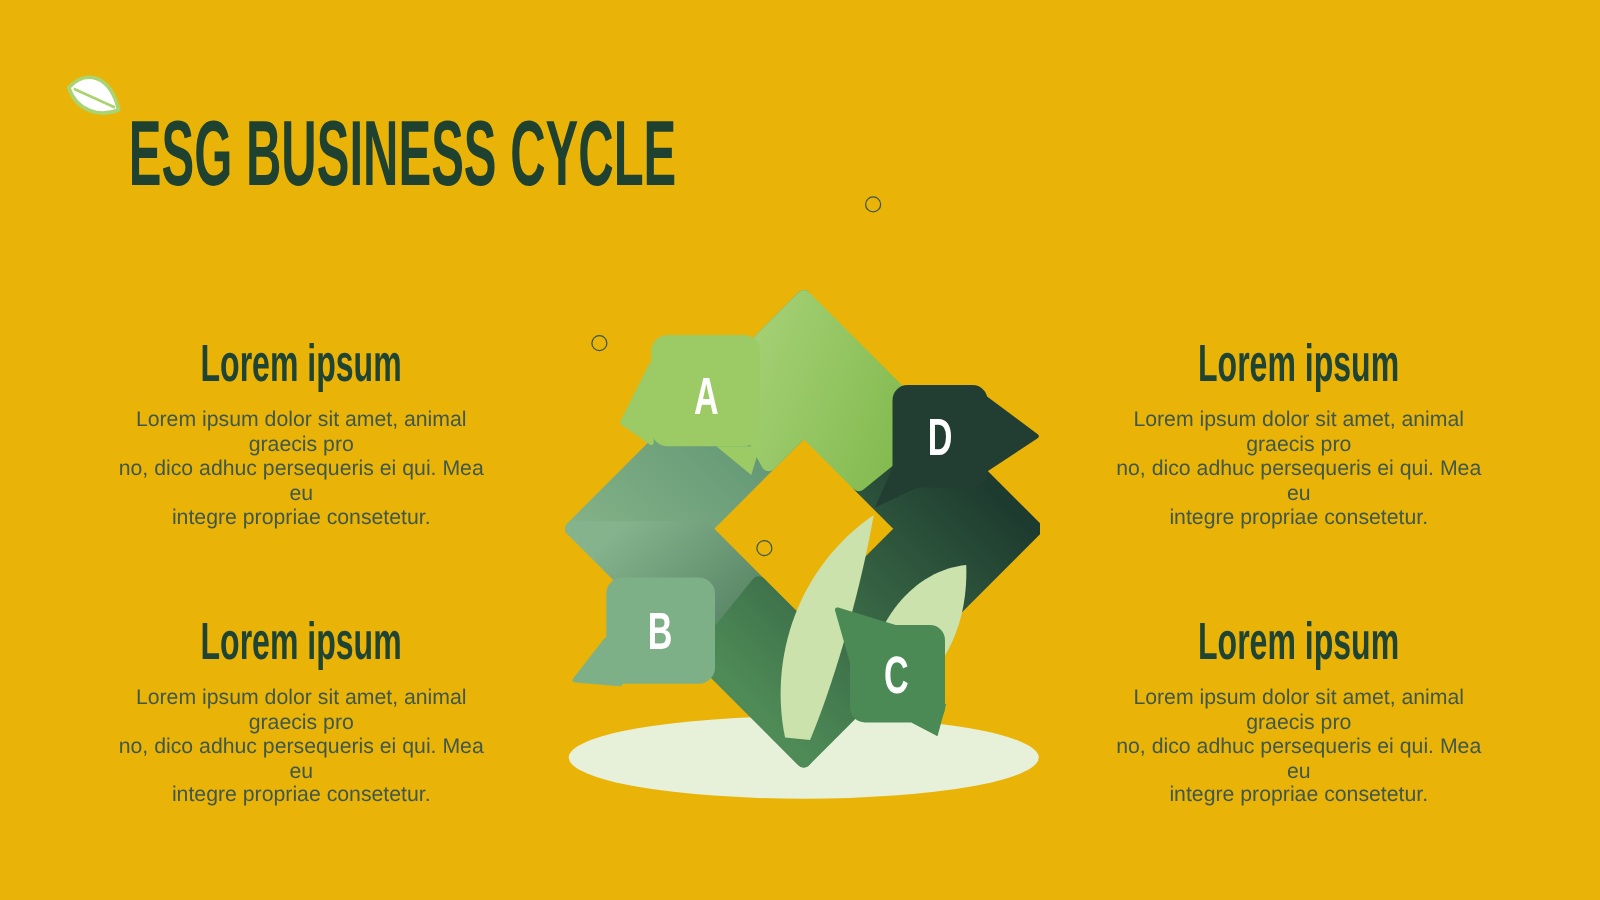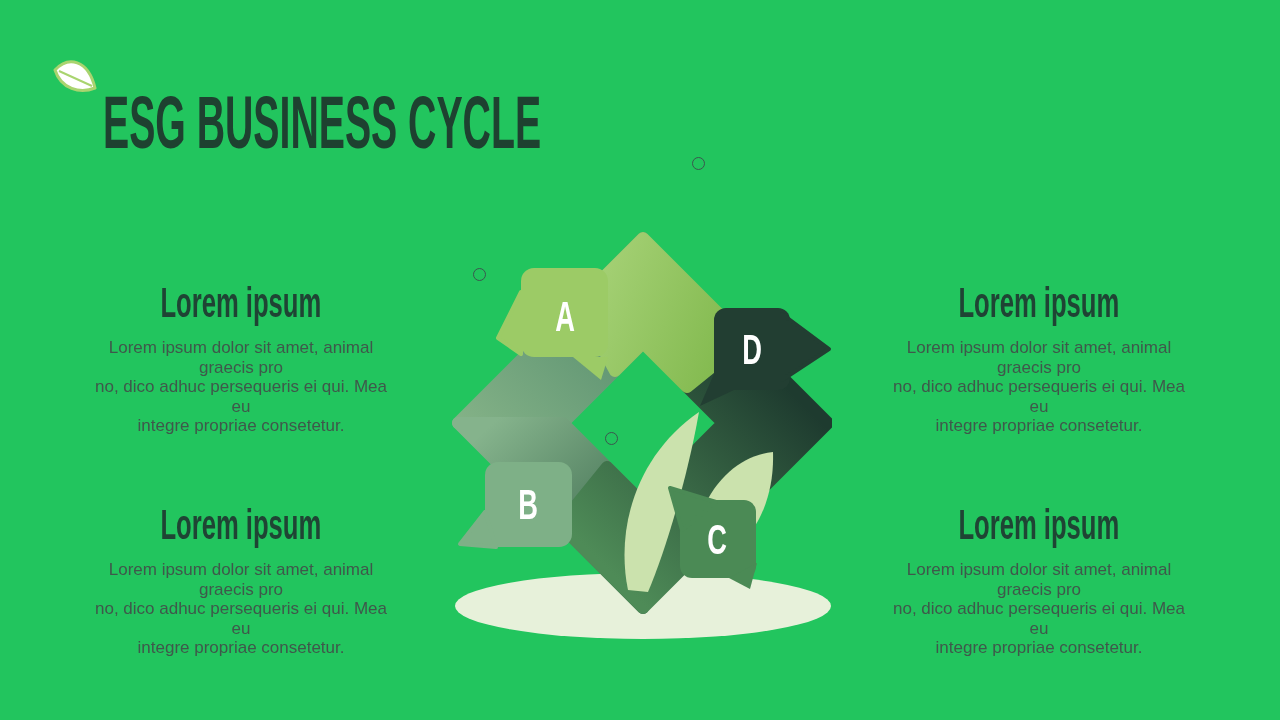--- a/index.html
+++ b/index.html
@@ -1,28 +1,28 @@
 <!DOCTYPE html>
 <html style="--title-color: #1e4130; --heading-color: #1f4434; --body-color: #3f584b; --arrow-a-color: #9ccb66; --arrow-b-color: #7eb087; --arrow-c-color: #4b8a55; --arrow-d-color: #223e32; --leaf-outline-color: #a9d46f; --sprout-color: #cbe2ad; --ground-shadow-color: #e7f1da;"><head>
 <meta charset="utf-8">
 <style>
   html,body{margin:0;padding:0;background:#fff;}
   .slide{
-    position:relative;width:1280px;height:720px;background:#22c55e;overflow:hidden;
+    position:relative;width:1280px;height:720px;background:#eab308;overflow:hidden;
     font-family:"Liberation Sans",sans-serif;
   }
   .page-title{
     position:absolute;left:103px;top:86px;
     font-size:74px;font-weight:bold;line-height:1;white-space:nowrap;
     color:var(--title-color,#1e4130);
     transform:scaleX(0.53);transform-origin:left top;
     letter-spacing:0px;
   }
   .leaf-badge{position:absolute;left:52px;top:58px;width:46px;height:38px;}
-  .tblock{position:absolute;width:310px;text-align:center;margin-top:12px;}
+  .tblock{position:absolute;width:310px;text-align:center;}
   .tblock .h{
     display:inline-block;font-size:42px;font-weight:bold;line-height:46px;white-space:nowrap;
     color:var(--heading-color,#1f4434);
     transform:scaleX(0.61);transform-origin:center;
   }
   .tblock .p{
     margin-top:12px;font-size:17px;line-height:19.5px;
     color:var(--body-color,#3f584b);
     white-space:pre-line;
   }

